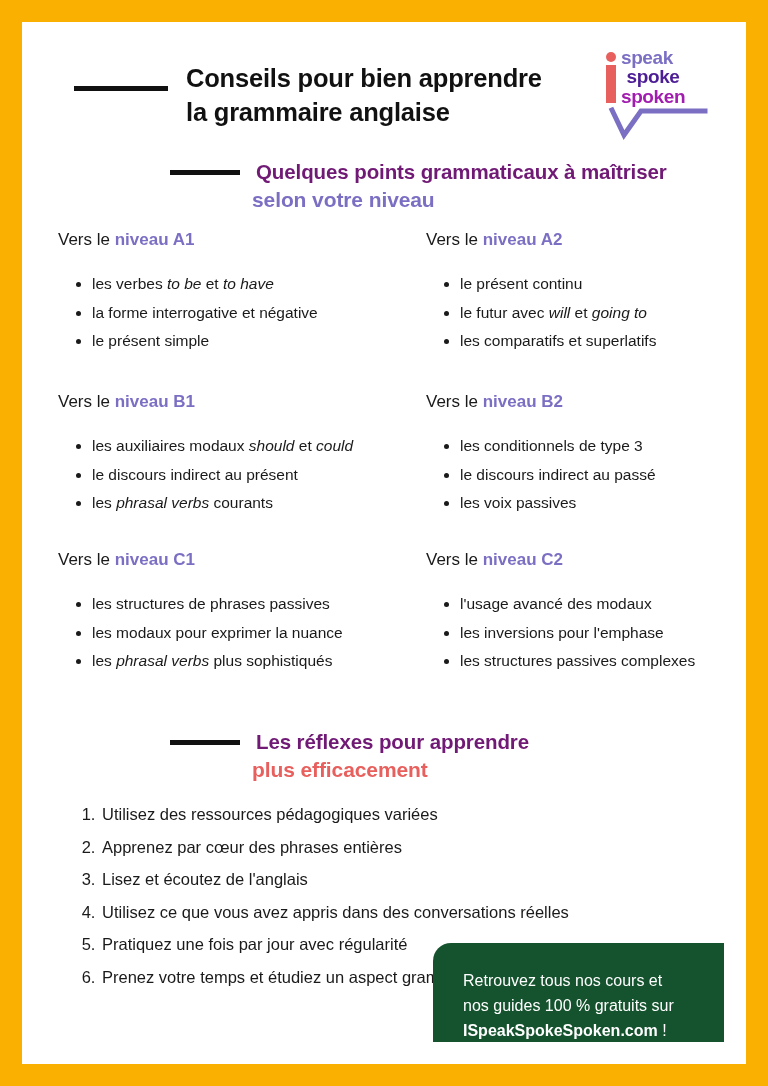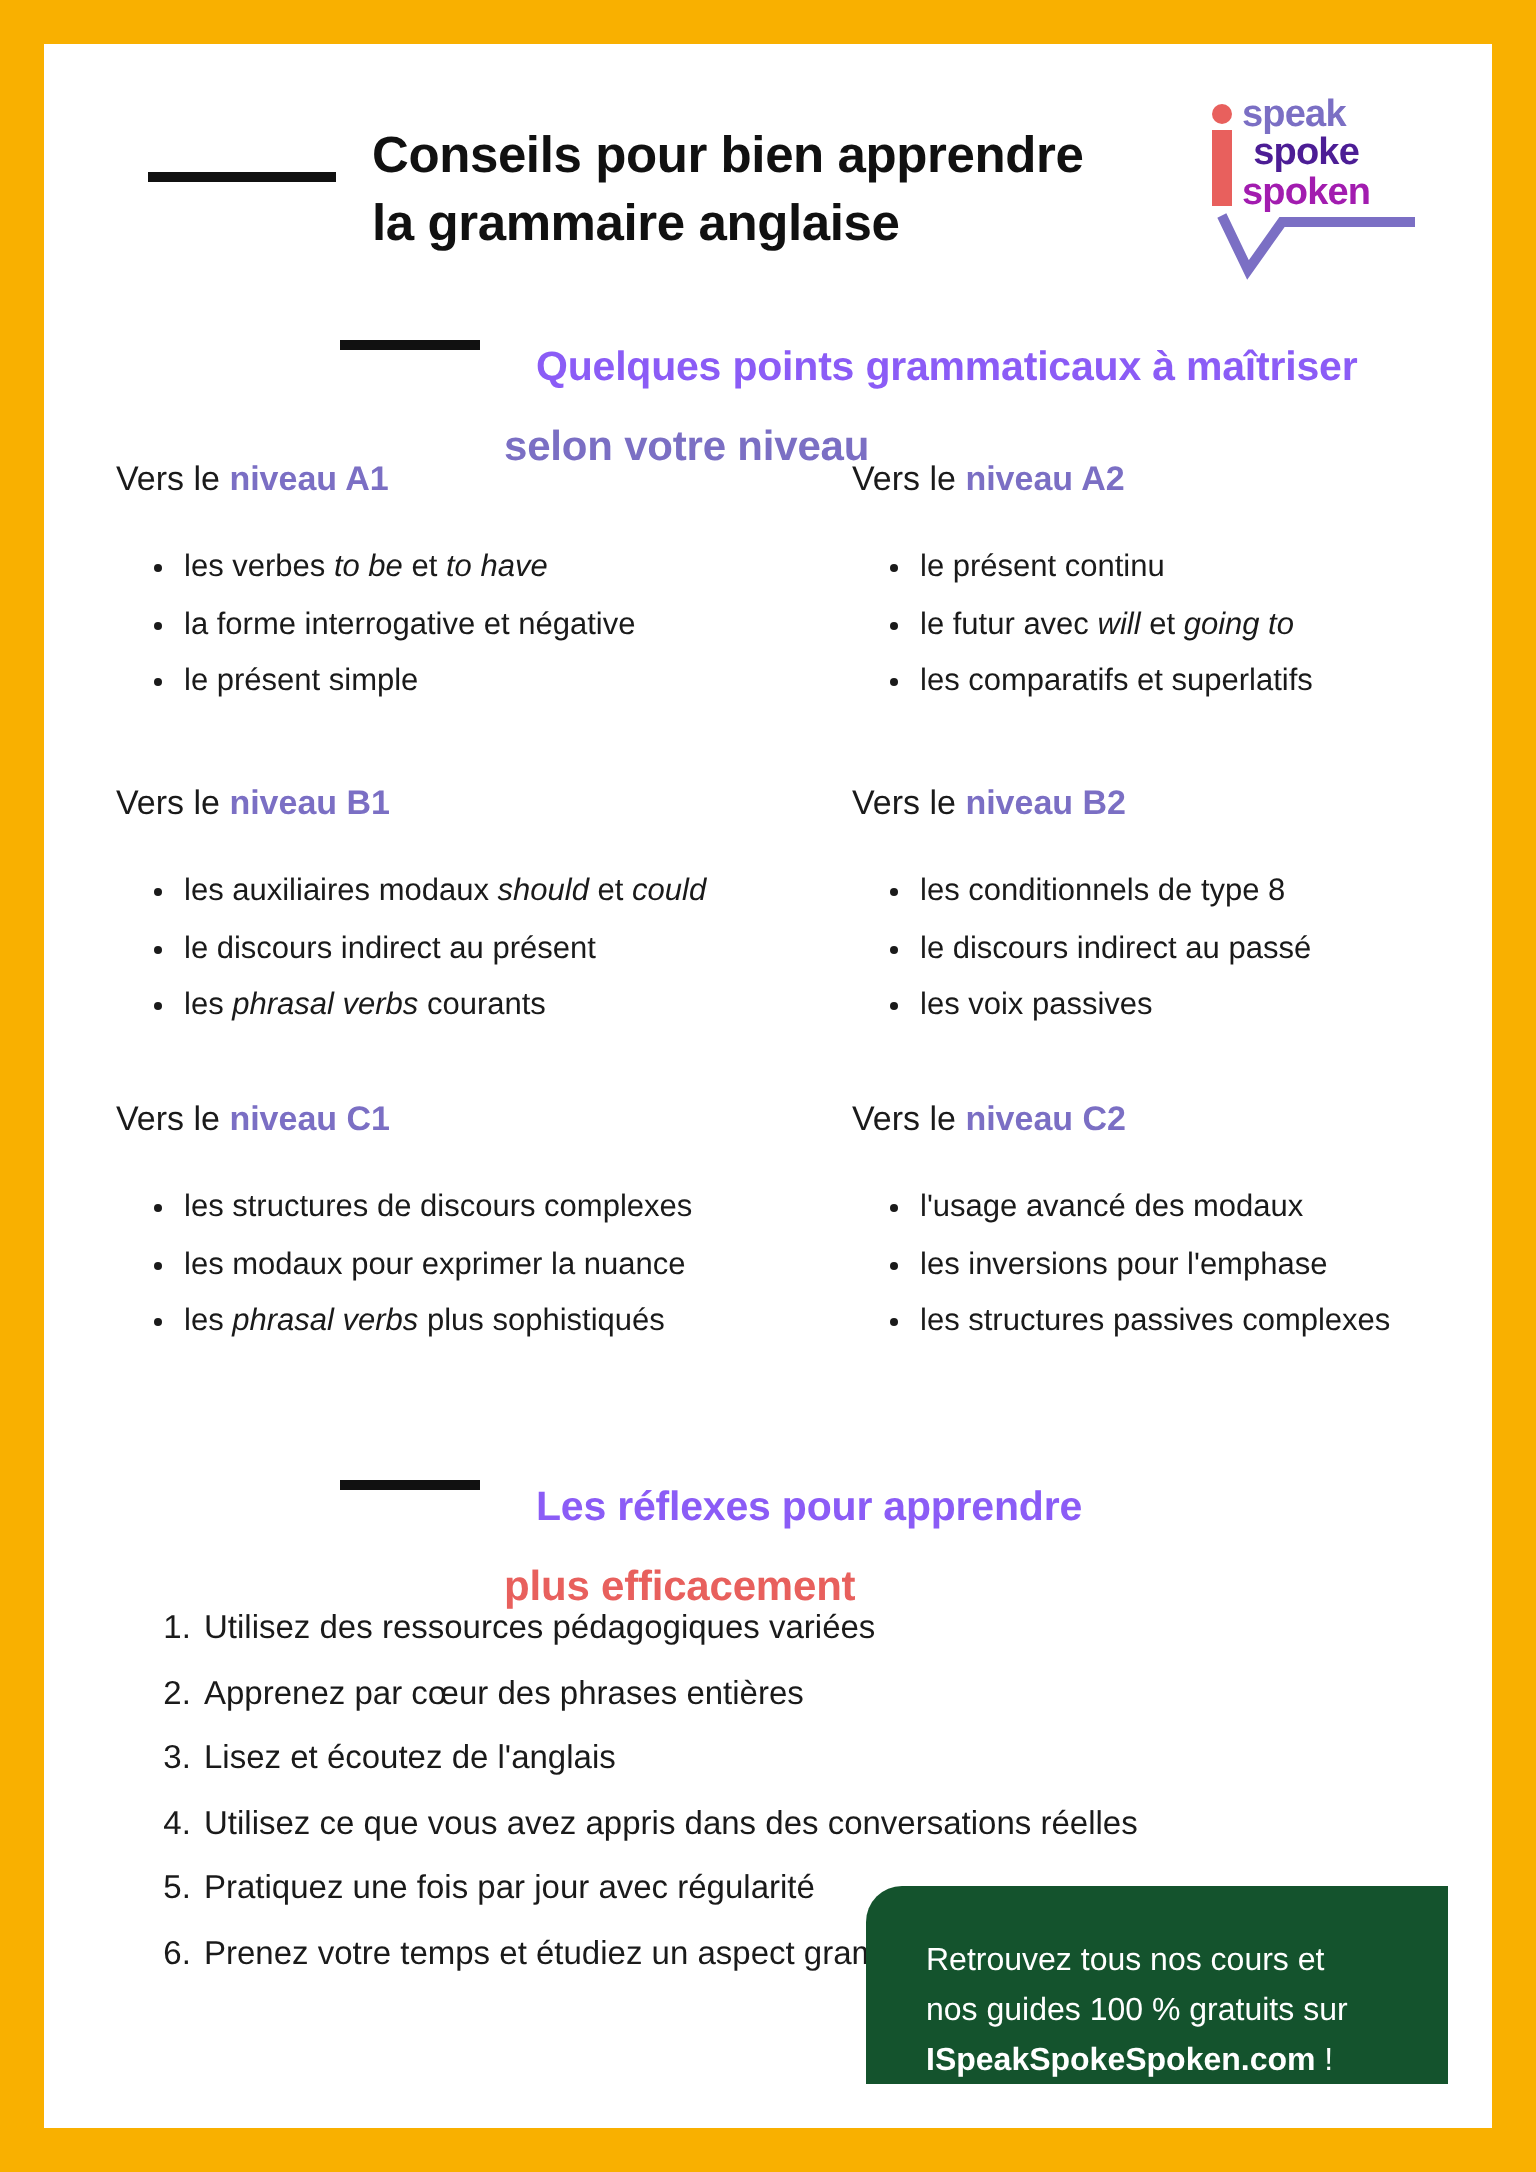--- a/index.html
+++ b/index.html
@@ -123,24 +123,24 @@
   .section-head {
     position: relative;
   }
   .section-head .sec-dash {
     position: absolute;
     width: 70px;
     height: 5px;
     background: #111111;
   }
   .sec-line1 {
-    margin: 16px;
+    margin: 4px;
     font-size: 20.5px;
     font-weight: bold;
-    color: #8b5cf6;
+    color: #701a75;
     letter-spacing: -0.1px;
   }
   .sec-line2 {
     margin: 3px 0 0 0;
     font-size: 21px;
     font-weight: bold;
     letter-spacing: -0.1px;
   }
 
   #section-levels {
@@ -322,34 +322,34 @@
             <li><span>les auxiliaires modaux </span><i>should</i><span> et </span><i>could</i></li>
             <li><span>le discours indirect au présent</span></li>
             <li><span>les </span><i>phrasal verbs</i><span> courants</span></li>
           </ul>
         </div>
         <div class="level-col right">
           <p class="level-title">
             <span>Vers le </span><b>niveau B2</b>
           </p>
           <ul class="level-list">
-            <li><span>les conditionnels de type 8</span></li>
+            <li><span>les conditionnels de type 3</span></li>
             <li><span>le discours indirect au passé</span></li>
             <li><span>les voix passives</span></li>
           </ul>
         </div>
       </div>
 
       <div class="level-row row-c">
         <div class="level-col left">
           <p class="level-title">
             <span>Vers le </span><b>niveau C1</b>
           </p>
           <ul class="level-list">
-            <li><span>les structures de discours complexes</span></li>
+            <li><span>les structures de phrases passives</span></li>
             <li><span>les modaux pour exprimer la nuance</span></li>
             <li><span>les </span><i>phrasal verbs</i><span> plus sophistiqués</span></li>
           </ul>
         </div>
         <div class="level-col right">
           <p class="level-title">
             <span>Vers le </span><b>niveau C2</b>
           </p>
           <ul class="level-list">
             <li><span>l'usage avancé des modaux</span></li>

